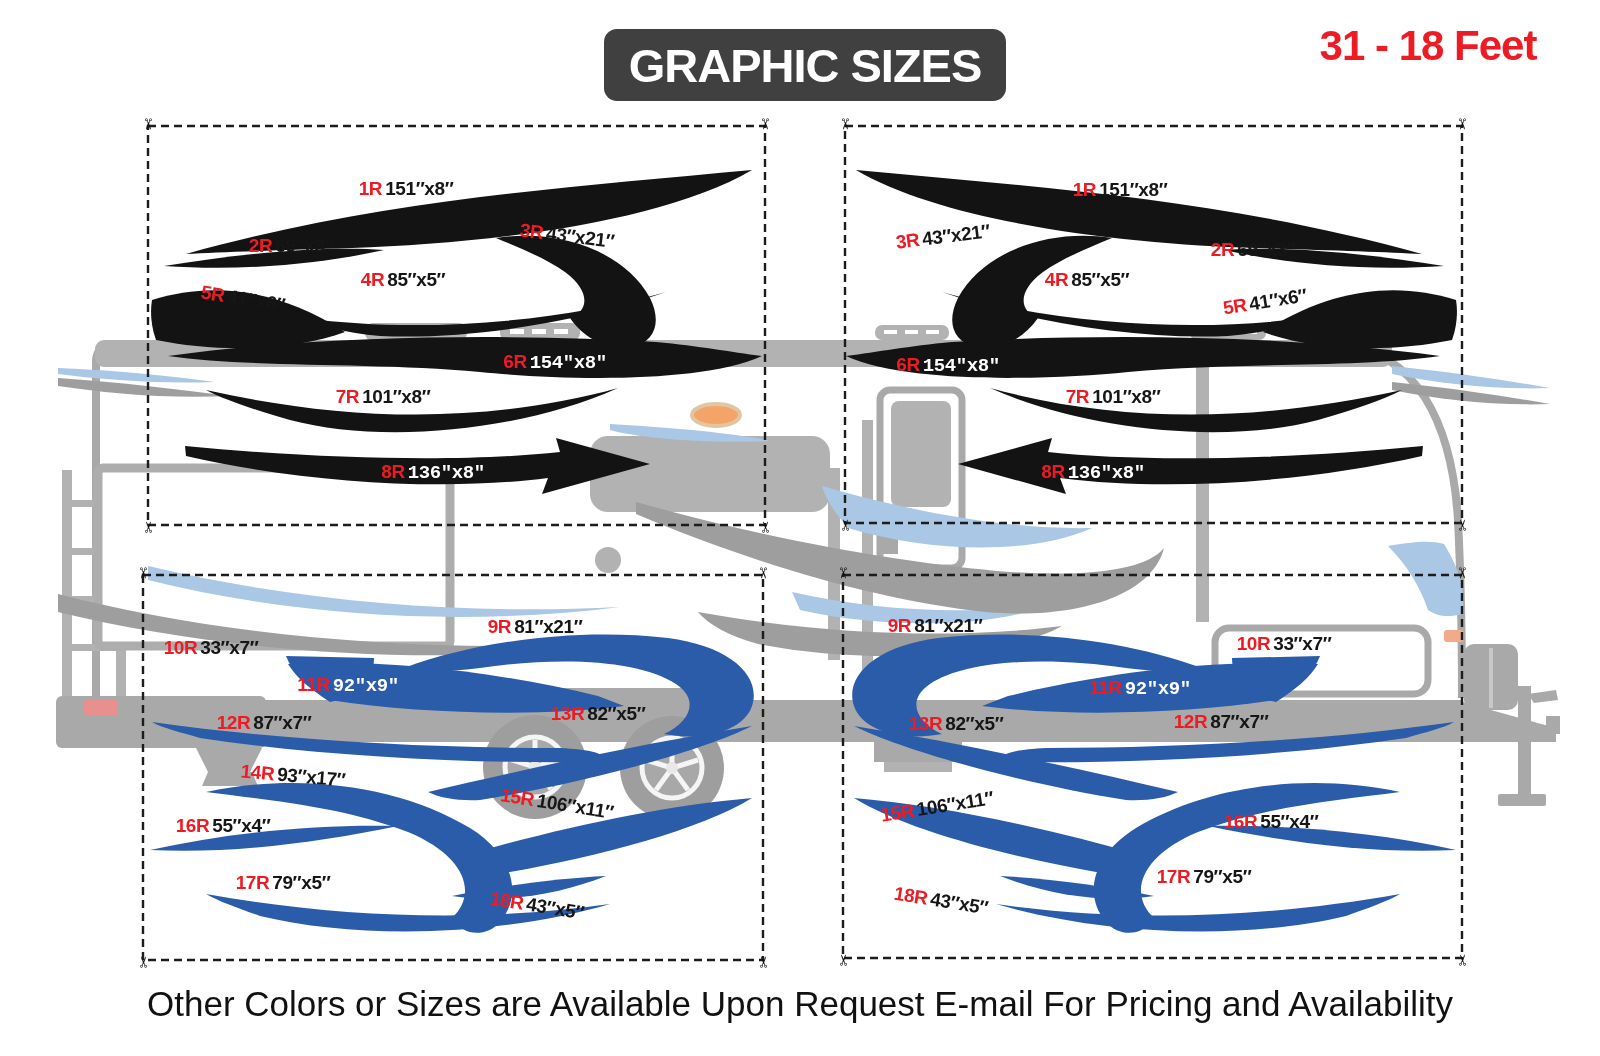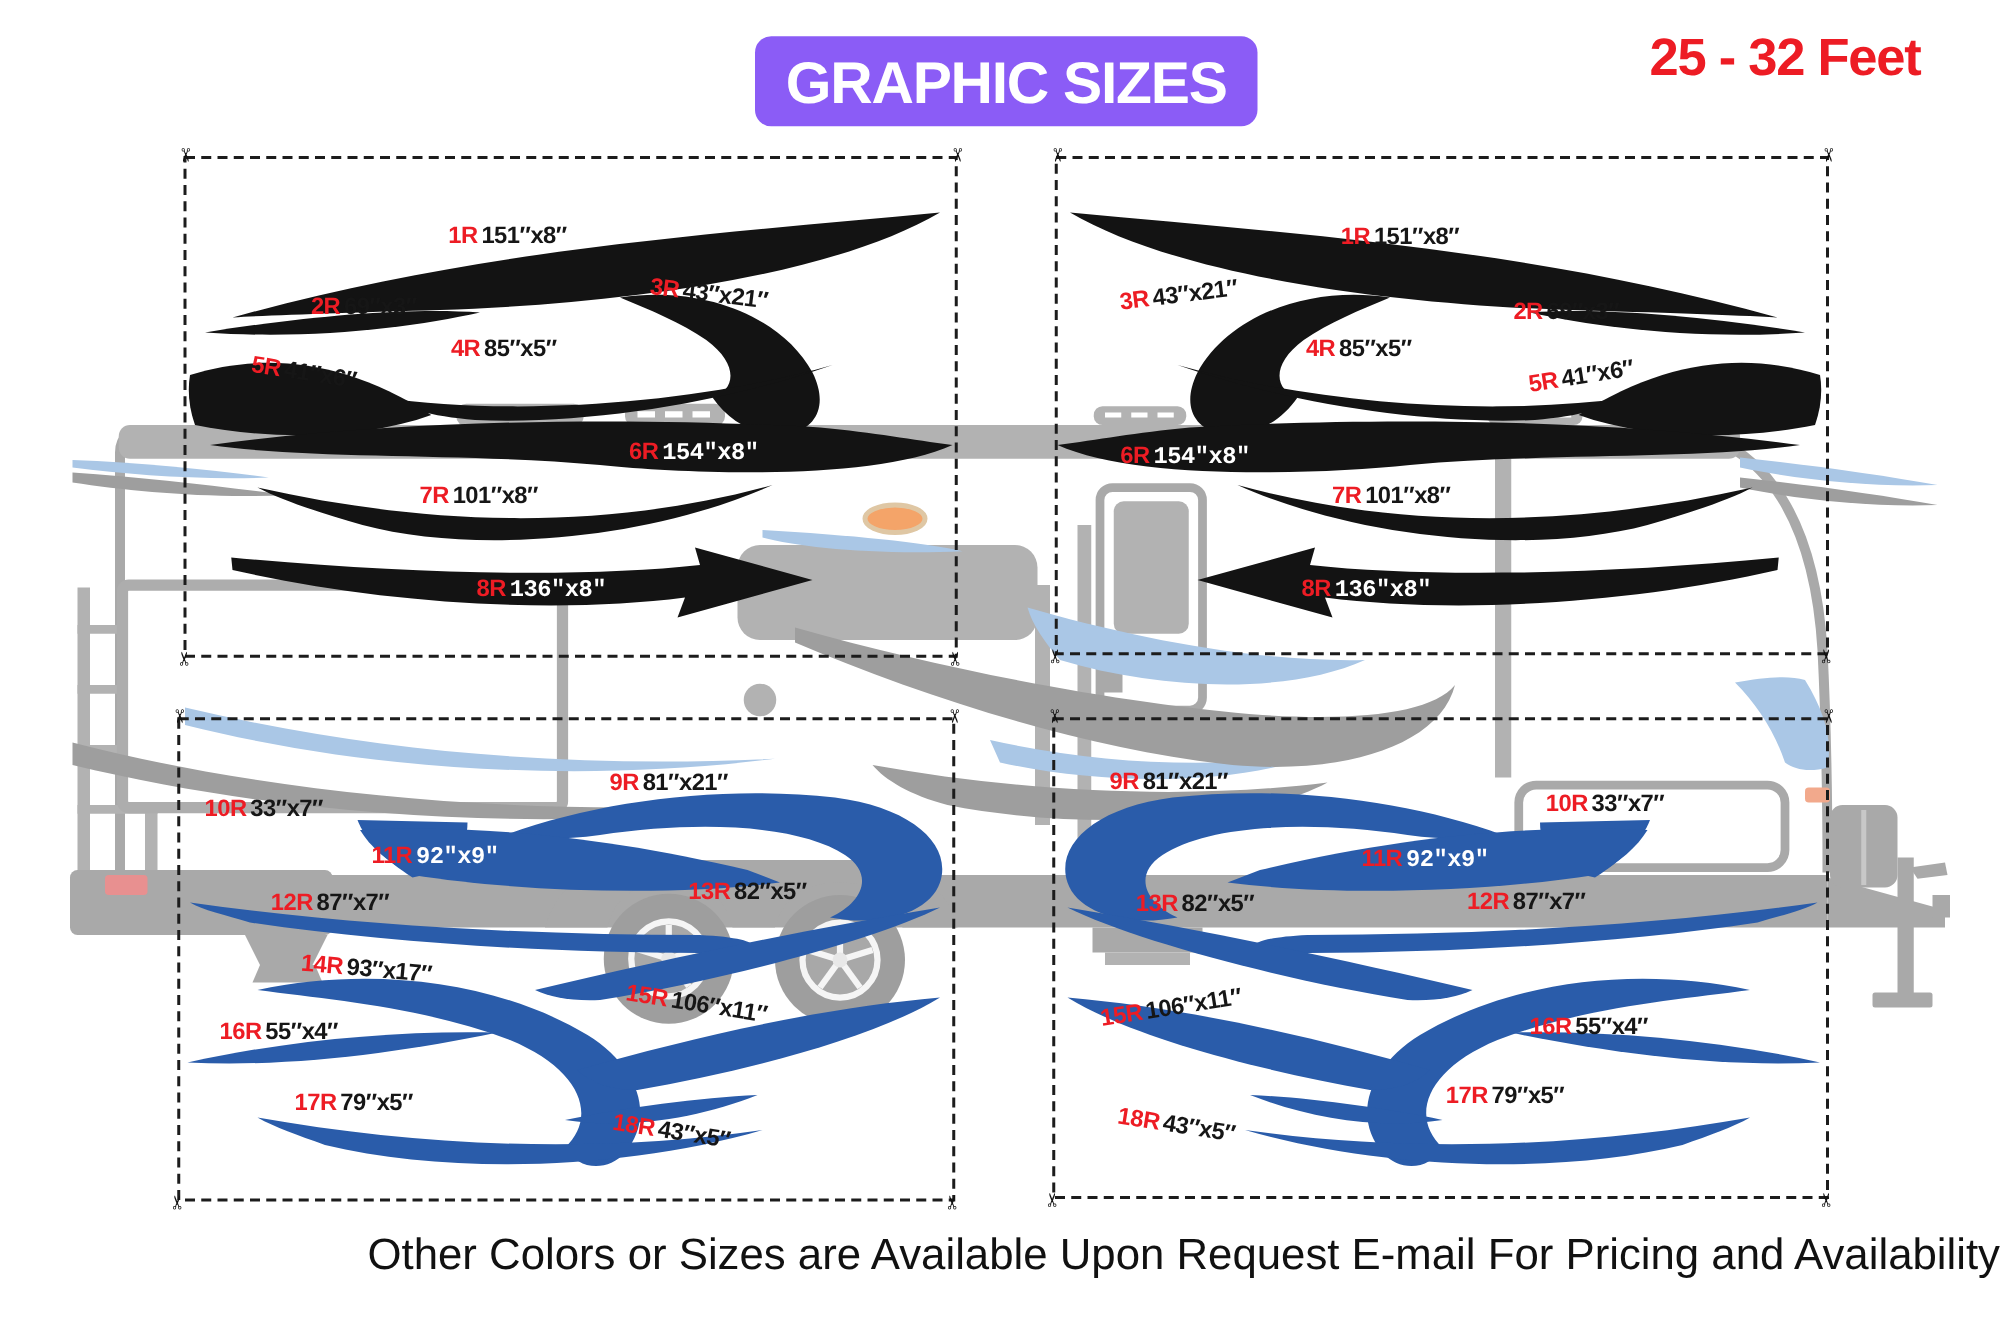--- a/index.html
+++ b/index.html
@@ -1,24 +1,24 @@
 <!DOCTYPE html>
 <html><head>
 <meta charset="utf-8">
 <style>
   html,body{margin:0;padding:0;background:#fff;}
   .stage{position:relative;width:1600px;height:1056px;background:#fff;overflow:hidden;
          font-family:"Liberation Sans",sans-serif;}
   .stage svg{position:absolute;left:0;top:0;}
   .title-badge{position:absolute;left:604px;top:29px;width:402px;height:72px;
-    background:#8b5cf6;border-radius:13px;display:flex;align-items:center;justify-content:center;
+    background:#404040;border-radius:13px;display:flex;align-items:center;justify-content:center;
     color:#fff;font-weight:bold;font-size:47px;letter-spacing:-1px;white-space:nowrap;}
   .length-heading{position:absolute;left:1300px;top:22px;width:256px;text-align:center;
     color:#ed1c24;font-weight:bold;font-size:42px;letter-spacing:-1px;white-space:nowrap;}
-  .footer-note{position:absolute;left:0;top:984px;width:1600px;text-align:right;
+  .footer-note{position:absolute;left:0;top:984px;width:1600px;text-align:center;
     color:#111;font-size:35px;white-space:nowrap;}
   .lbl{position:absolute;white-space:nowrap;font-weight:bold;font-size:19px;letter-spacing:-0.4px;
     transform:translate(-50%,-50%) rotate(var(--r,0deg));}
   .lbl .rid{color:#ed1c24;}
   .lbl .sz{color:#161616;margin-left:3px;}
   .lbl.dark .sz{color:#ffffff;font-family:Liberation Mono, monospace;}
   .scis{position:absolute;font-size:15px;color:#111;line-height:1;
     transform:translate(-50%,-50%) rotate(var(--r,0deg));}
 </style>
 </head>
@@ -197,21 +197,21 @@
       <rect x="148" y="126" width="617" height="399"></rect>
       <rect x="845" y="126" width="617" height="397"></rect>
       <rect x="143" y="575" width="620" height="385"></rect>
       <rect x="843" y="575" width="619" height="383"></rect>
     </g>
   </svg>
 
   <div class="title-badge">
       <span>GRAPHIC SIZES</span>
     </div>
-  <div class="length-heading">25 - 32 Feet</div>
+  <div class="length-heading">31 - 18 Feet</div>
   <div class="footer-note">Other Colors or Sizes are Available Upon Request E-mail For Pricing and Availability</div>
 
   <span class="scis" style="left:148px;top:124px;--r:90deg">✂</span>
   <span class="scis" style="left:765px;top:124px;--r:90deg">✂</span>
   <span class="scis" style="left:148px;top:527px;--r:270deg">✂</span>
   <span class="scis" style="left:765px;top:527px;--r:270deg">✂</span>
   <span class="scis" style="left:845px;top:124px;--r:90deg">✂</span>
   <span class="scis" style="left:1462px;top:124px;--r:90deg">✂</span>
   <span class="scis" style="left:845px;top:525px;--r:270deg">✂</span>
   <span class="scis" style="left:1462px;top:525px;--r:270deg">✂</span>

